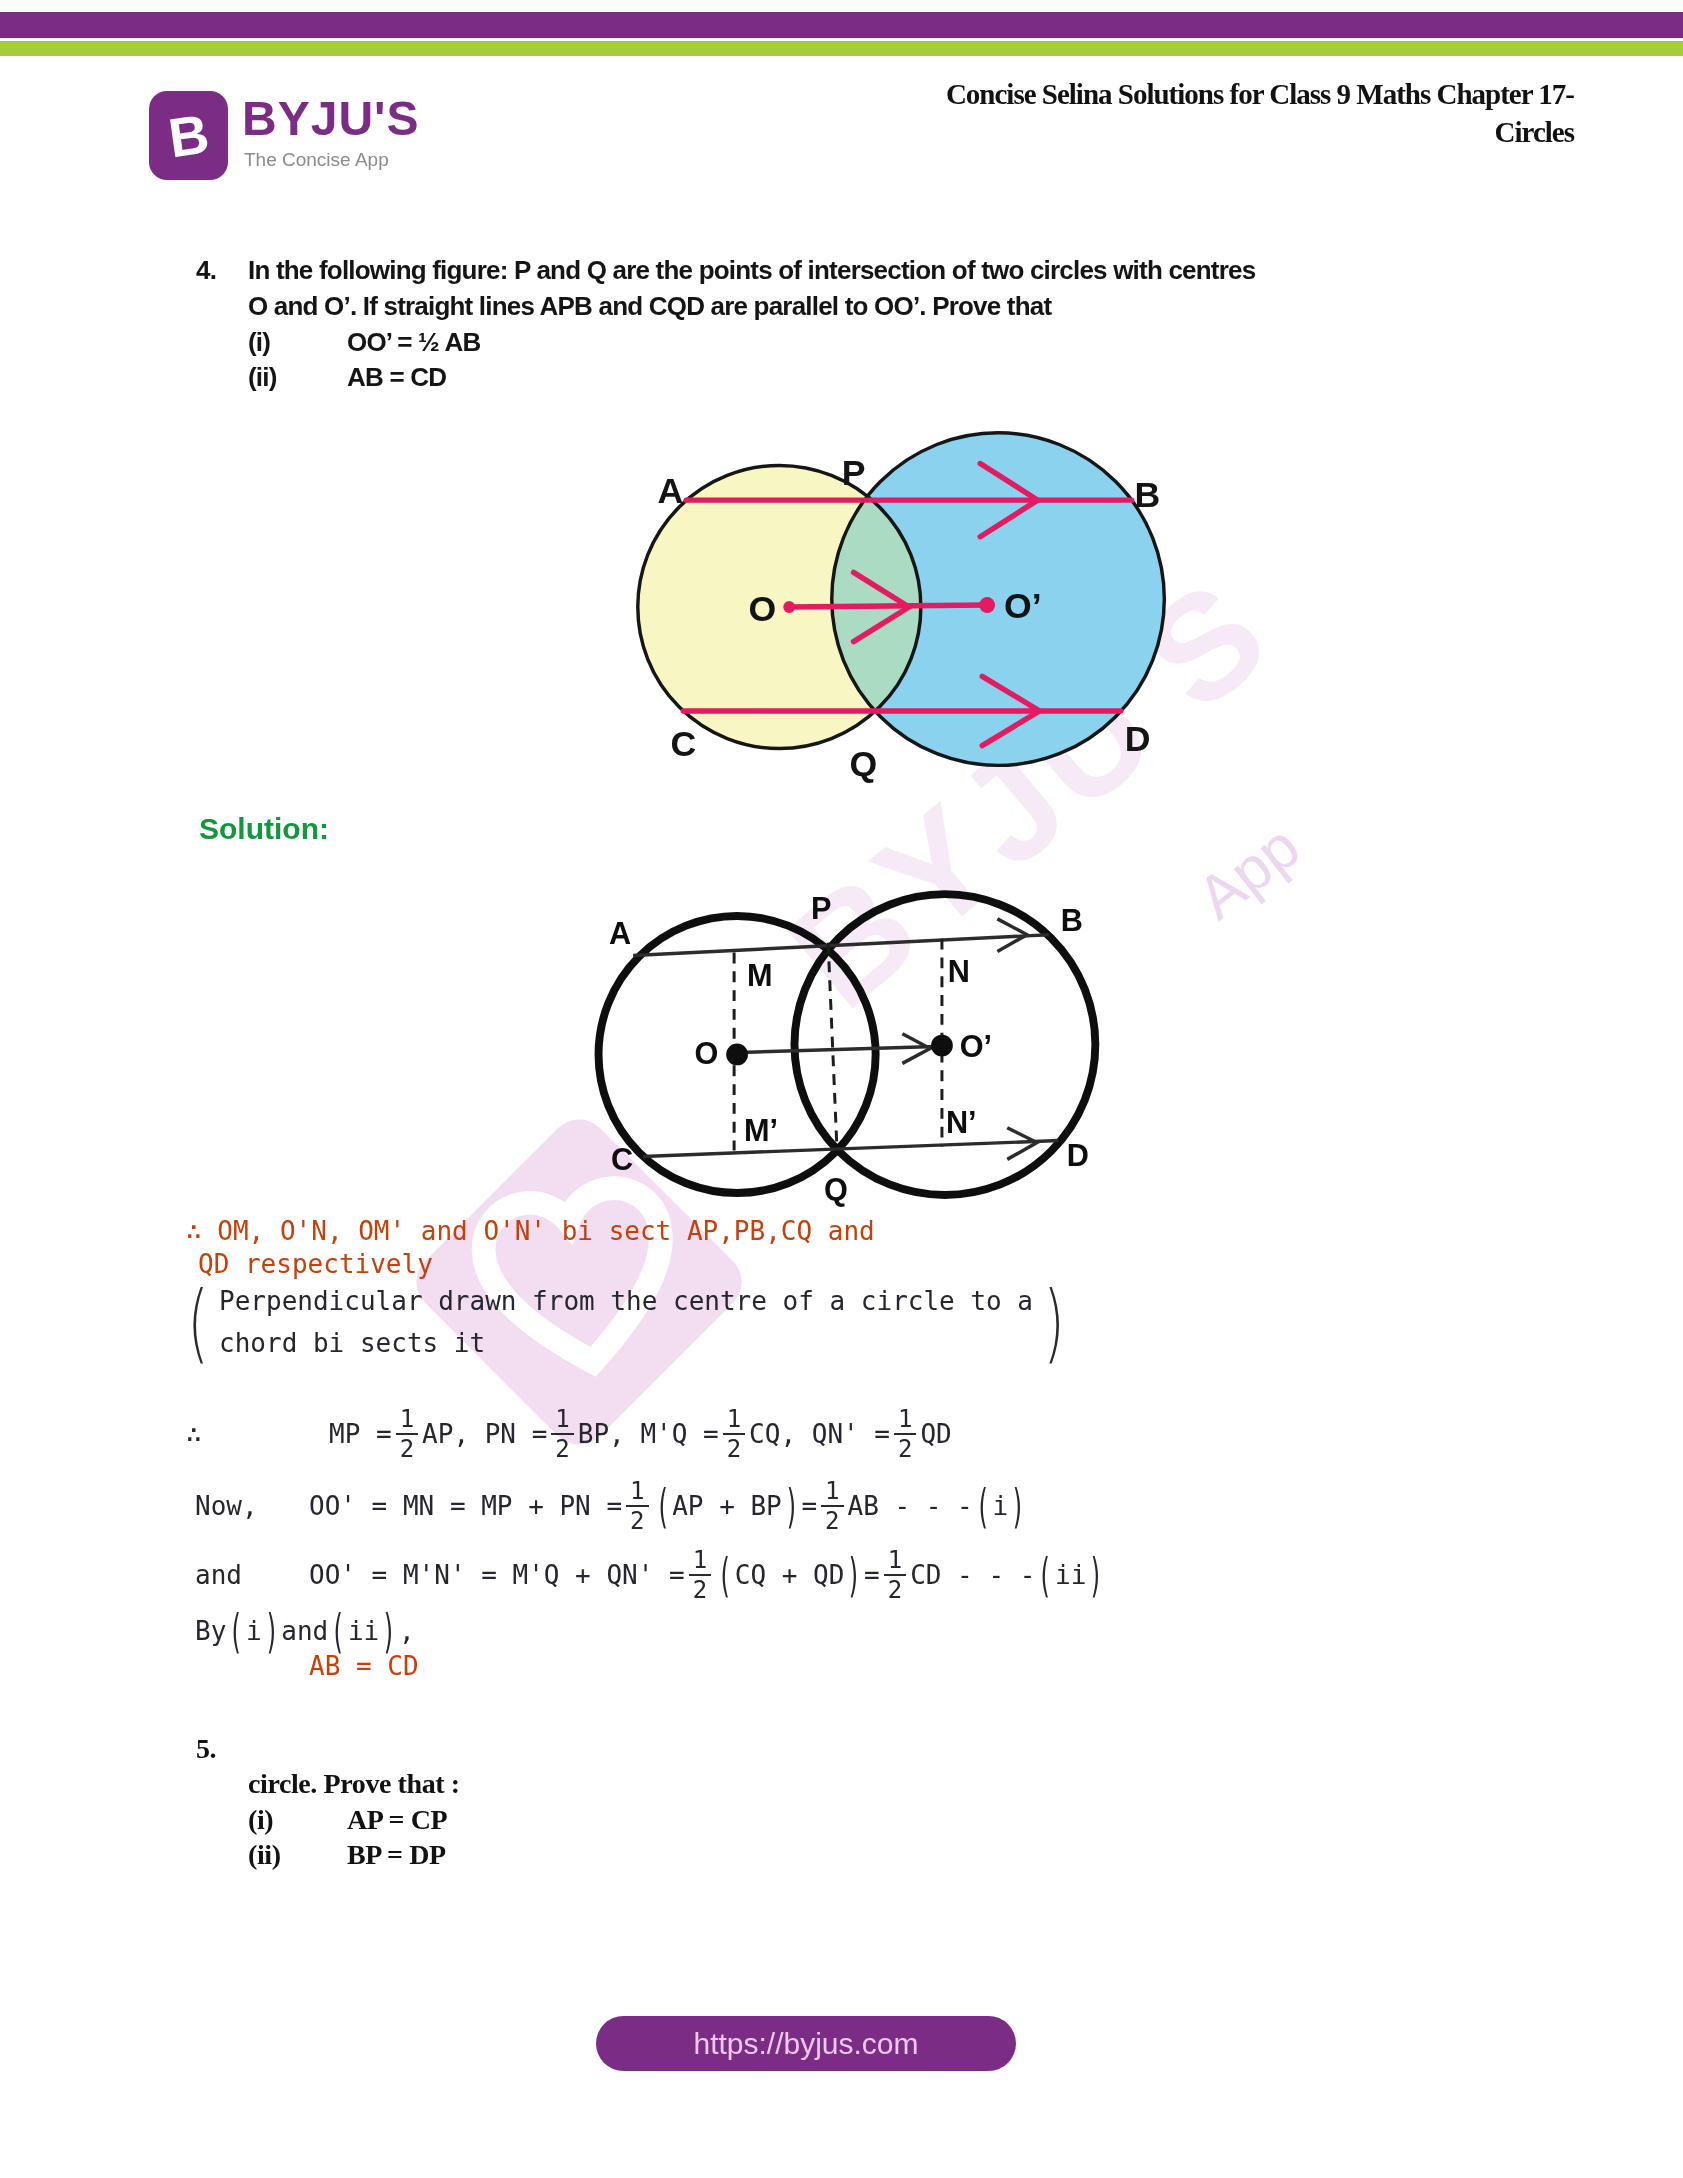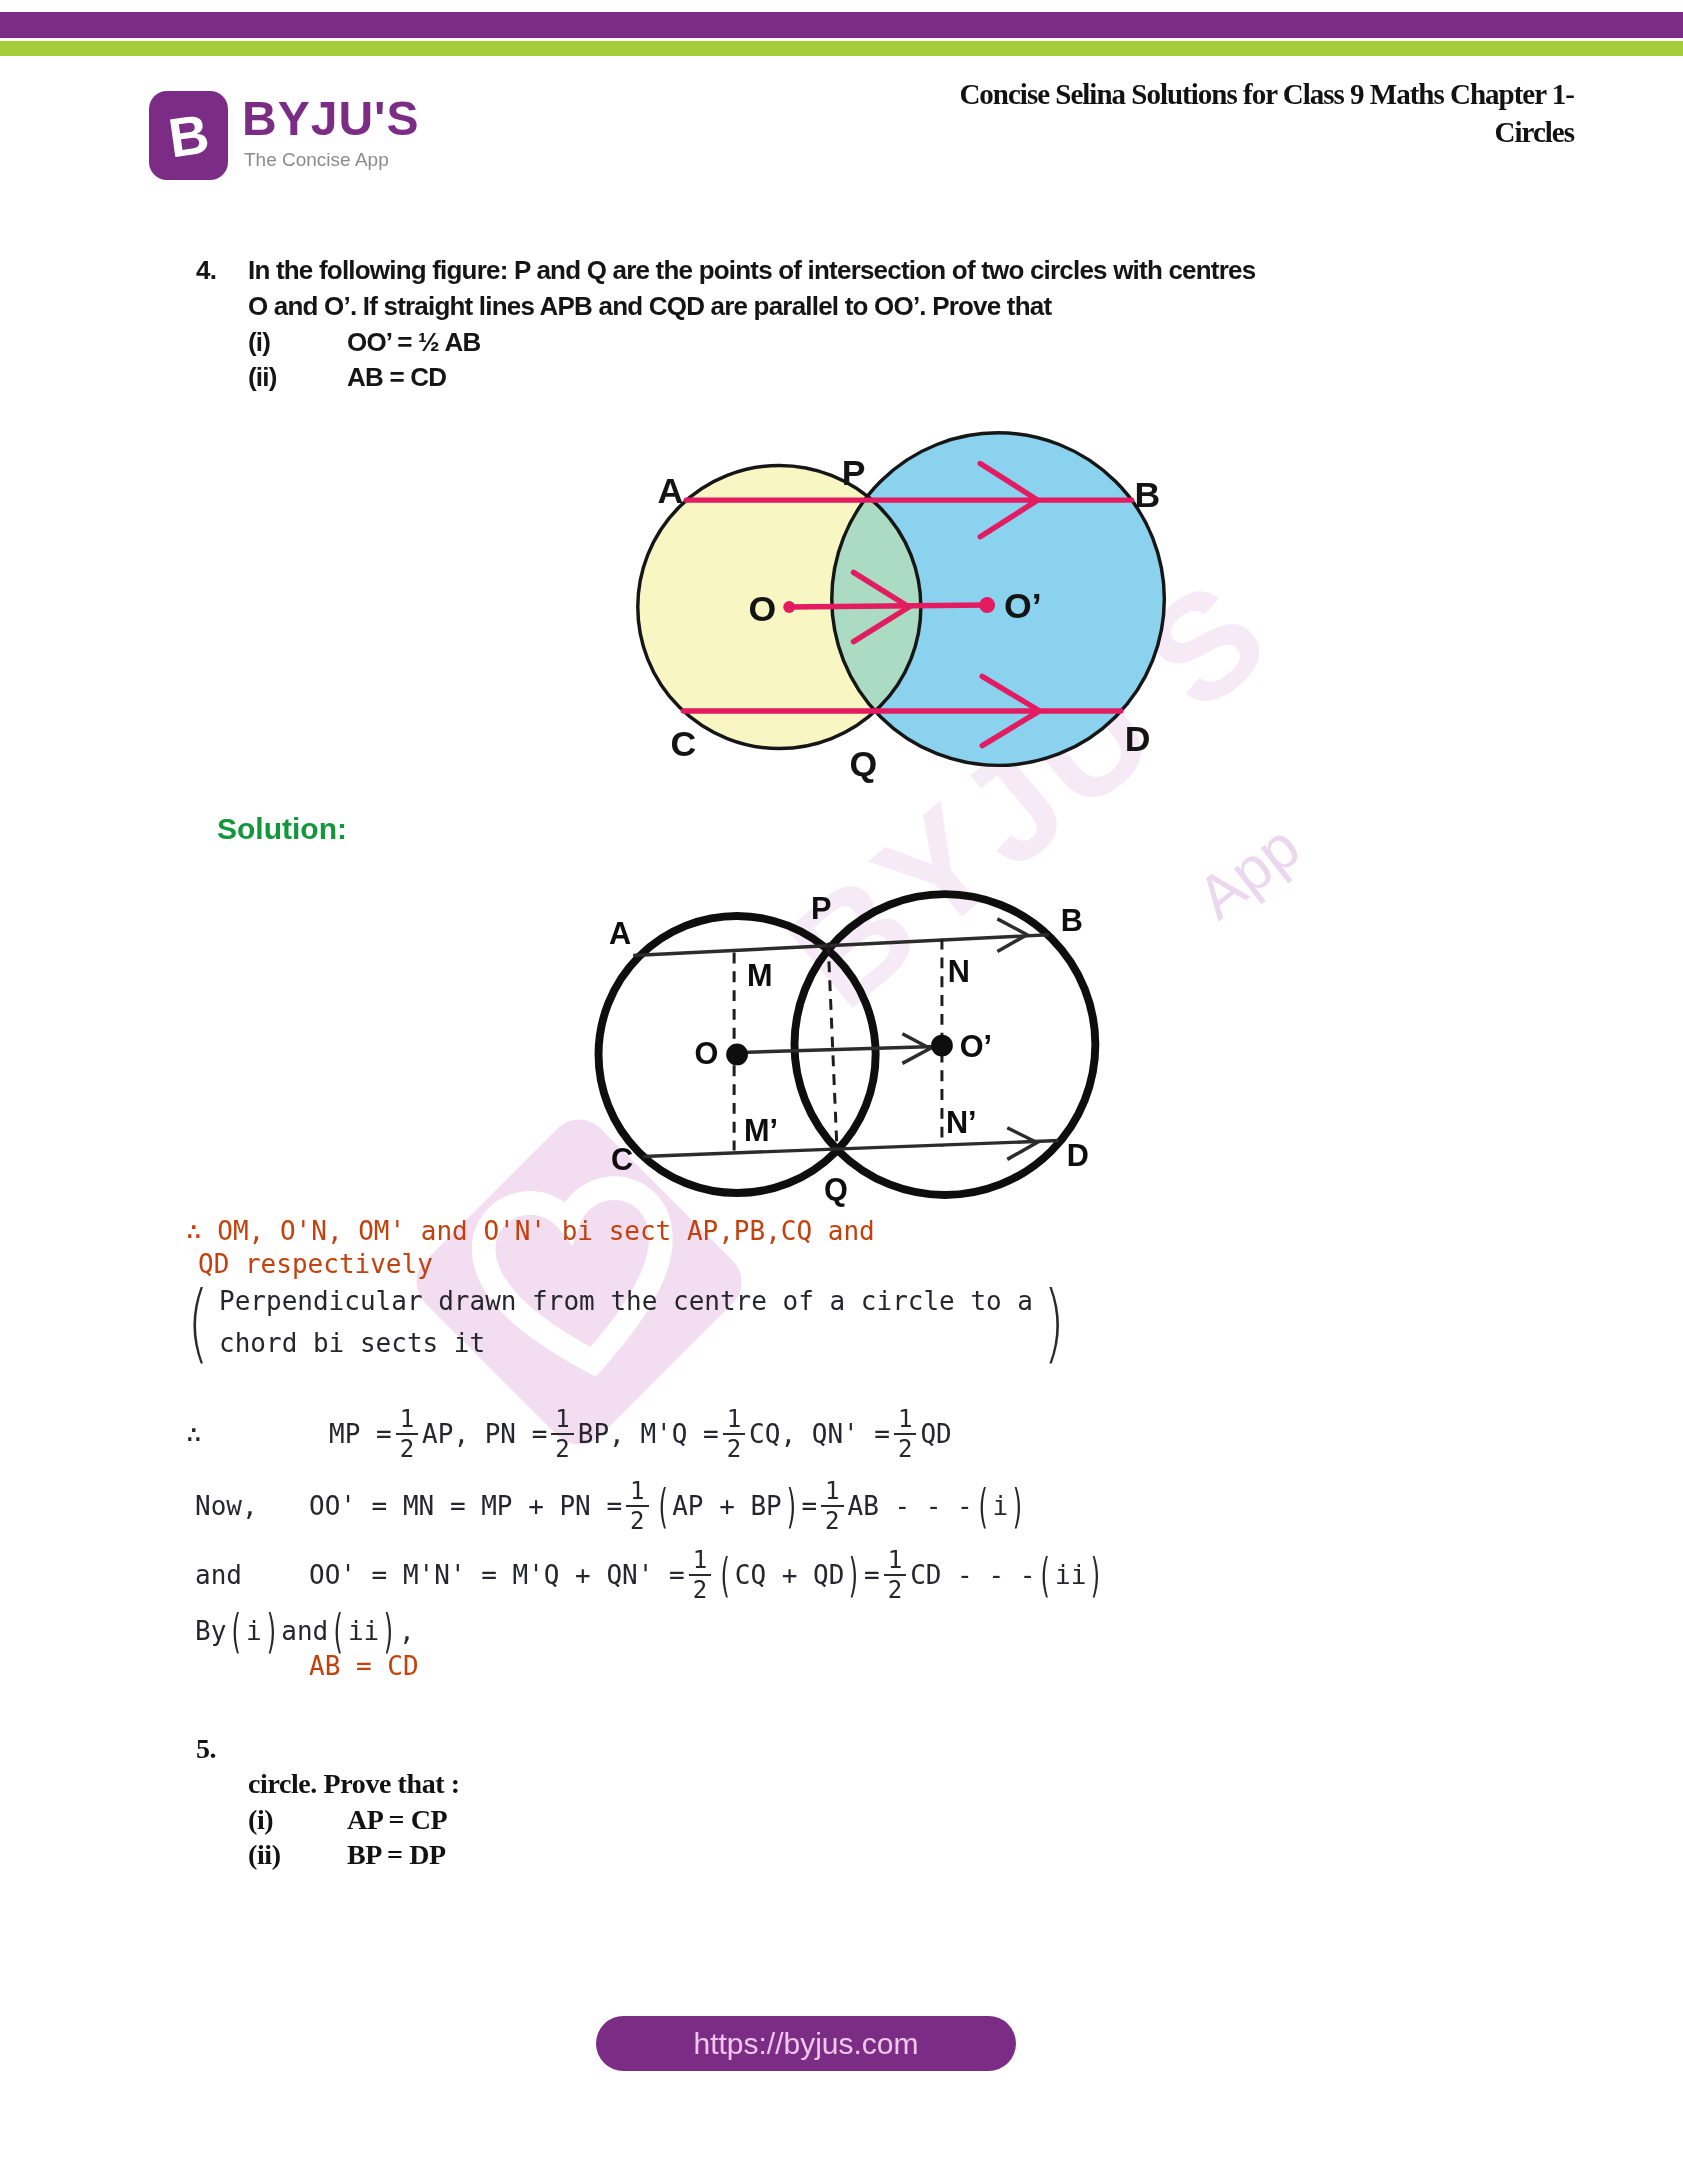--- a/index.html
+++ b/index.html
@@ -21,21 +21,21 @@
   
   .doc-title{position:absolute;right:109px;top:75px;text-align:right;
              font-family:"Liberation Serif",serif;font-weight:700;font-size:29px;color:#121212;
              line-height:38px;letter-spacing:-1px;}
   
   .qtext{position:absolute;font-weight:700;font-size:26px;color:#151515;letter-spacing:-0.8px;
          white-space:nowrap;}
   .q5text{position:absolute;font-family:"Liberation Serif",serif;font-weight:700;font-size:28px;
           color:#121212;letter-spacing:-0.4px;white-space:nowrap;}
   
-  .sol-head{position:absolute;left:217px;top:812px;font-size:30px;font-weight:700;color:#12973d;}
+  .sol-head{position:absolute;left:199px;top:812px;font-size:30px;font-weight:700;color:#12973d;}
   .sol-intro{position:absolute;left:250px;top:851px;font-family:"Liberation Serif",serif;
              font-size:28px;color:#1a1a1a;white-space:nowrap;}
   
   .work{position:absolute;font-family:"DejaVu Sans Mono",monospace;font-size:26px;color:#c2410c;
         white-space:nowrap;}
   .eqrow{position:absolute;font-family:"DejaVu Sans Mono",monospace;font-size:26px;color:#26262e;
          white-space:nowrap;display:flex;align-items:center;height:65px;}
   .eqprefix{display:inline-block;}
   .eqbody{display:inline-flex;align-items:center;}
   .frac{display:inline-flex;flex-direction:column;align-items:center;line-height:1;
@@ -86,21 +86,21 @@
     <div class="bar bar-purple"></div>
     <div class="bar bar-green"></div>
 
     <div class="badge">
       <span class="badge-b">B</span>
     </div>
     <div class="brand">BYJU'S</div>
     <div class="tagline">The Concise App</div>
 
     <div class="doc-title">
-      <div>Concise Selina Solutions for Class 9 Maths Chapter 1-</div>
+      <div>Concise Selina Solutions for Class 9 Maths Chapter 17-</div>
       <div>Circles</div>
     </div>
 
     <div class="qtext" style="left:196px;top:255px;">4.</div>
     <div class="qtext" style="left:248px;top:255px;">In the following figure: P and Q are the points of intersection of two circles with centres</div>
     <div class="qtext" style="left:248px;top:291px;">O and O’. If straight lines APB and CQD are parallel to OO’. Prove that</div>
     <div class="qtext" style="left:248px;top:327px;">(i)</div>
     <div class="qtext" style="left:347px;top:327px;">OO’ = ½ AB</div>
     <div class="qtext" style="left:248px;top:362px;">(ii)</div>
     <div class="qtext" style="left:347px;top:362px;">AB = CD</div>

